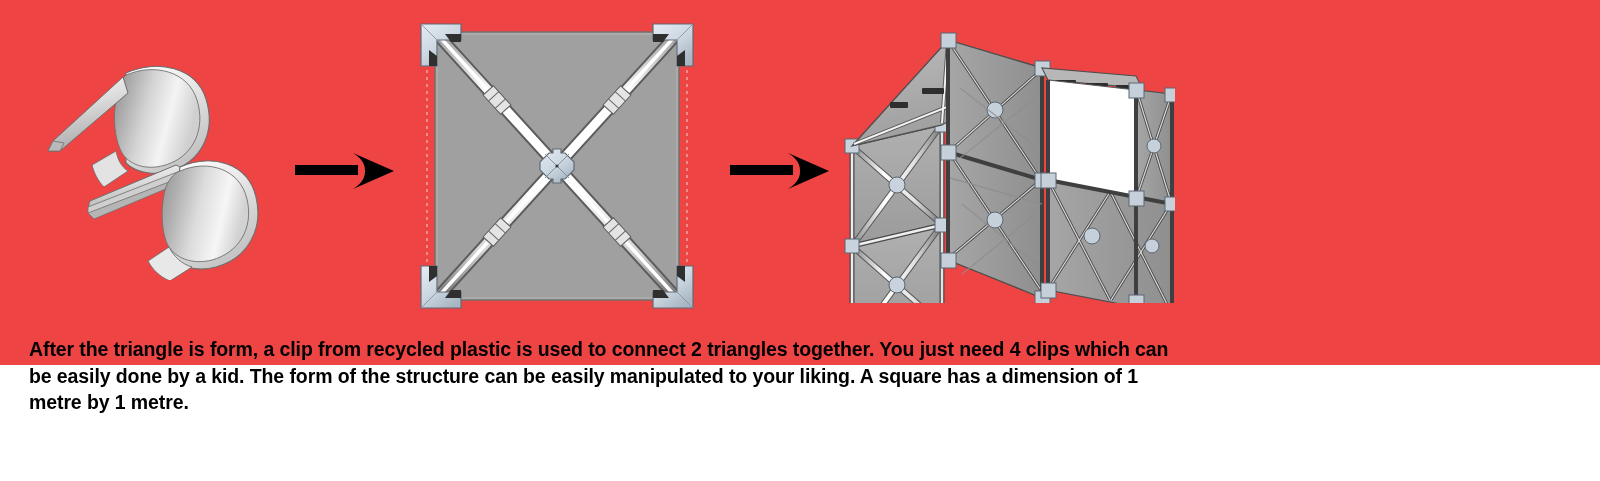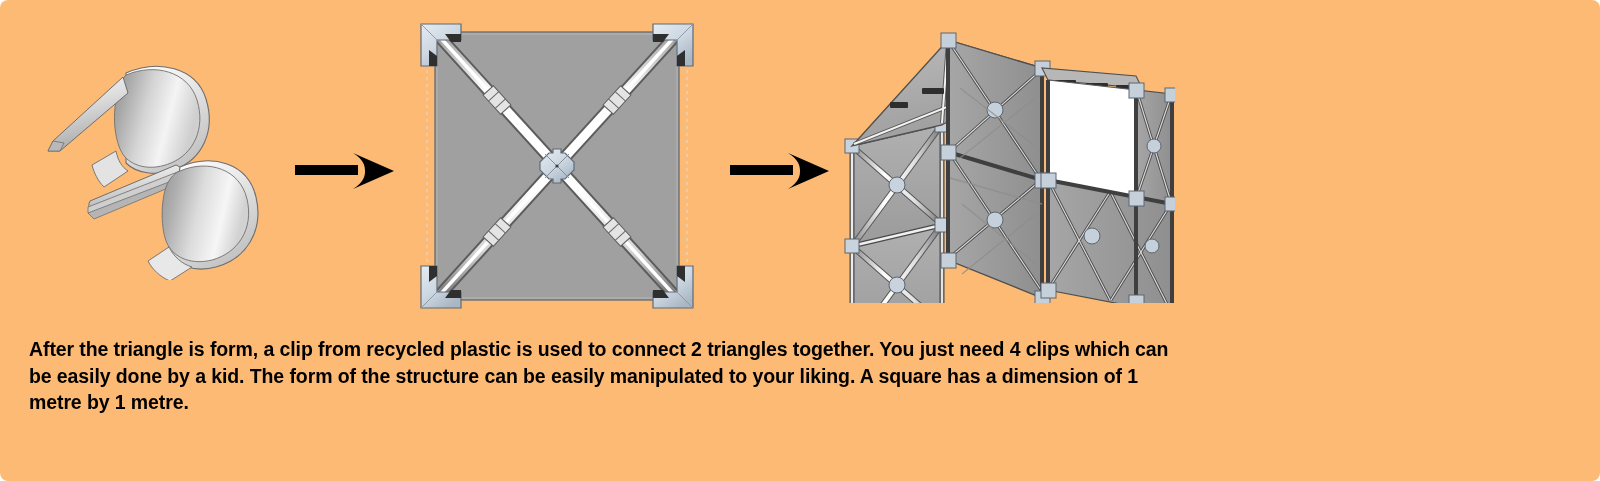--- a/index.html
+++ b/index.html
@@ -12,23 +12,22 @@
     width: 1600px;
     height: 481px;
     overflow: hidden;
     font-family: "Liberation Sans", sans-serif;
     position: relative;
   }
 
   #stage {
     position: relative;
     width: 1600px;
-    height: 481px;
-    background: #fdba74;
-    border-radius: 8px;
+    height: 365px;
+    background: #ef4444;
   }
 
   
   .diagram-row {
     position: absolute;
     left: 0;
     top: 0;
     width: 1600px;
     height: 325px;
   }

